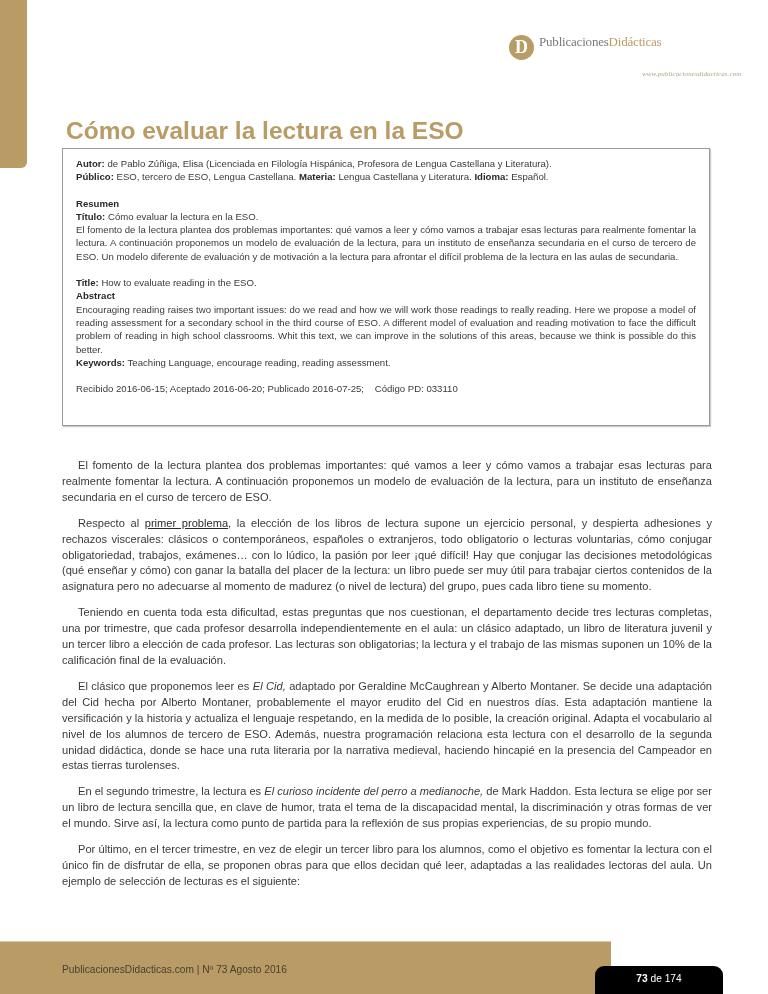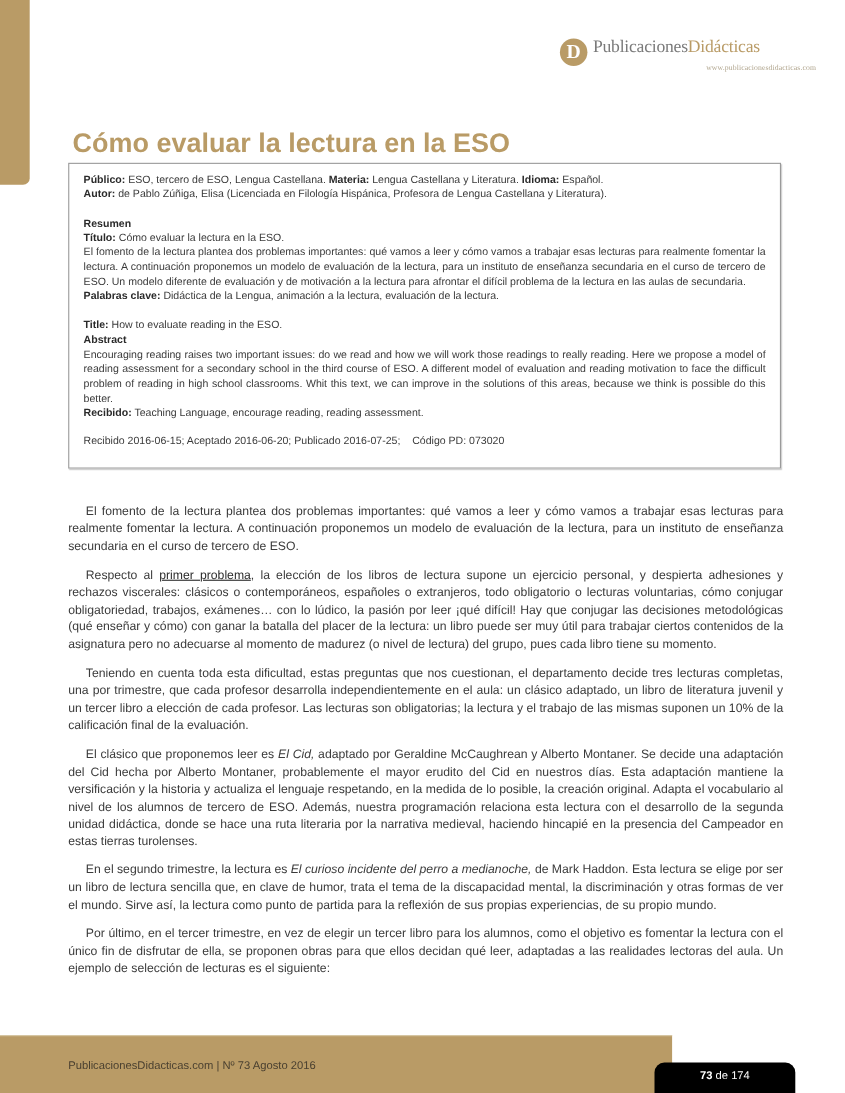--- a/index.html
+++ b/index.html
@@ -16,27 +16,27 @@
   .logo {
     position:absolute; left:509px; top:34px; height:40px; width:250px;
   }
   .logo-circle {
     position:absolute; left:0; top:1px; width:25px; height:25px; border-radius:50%;
     background:#b99b66; color:#fff; font-family:"Liberation Serif", serif;
     font-size:18px; font-weight:bold; line-height:25px; text-align:center;
   }
   .logo-name {
     position:absolute; left:30px; top:0px; font-family:"Liberation Serif", serif;
-    font-size:16px; white-space:nowrap; letter-spacing:-0.2px;
+    font-size:13px; white-space:nowrap; letter-spacing:-0.2px;
   }
   .logo-name .a { color:#7a7a7a; }
   .logo-name .b { color:#b99b66; }
   .logo-url {
-    position:absolute; left:133px; top:24px; font-family:"Liberation Serif", serif;
-    font-size:7px; color:#b0a58e; white-space:nowrap; letter-spacing:0.1px;
+    position:absolute; left:133px; top:36px; font-family:"Liberation Serif", serif;
+    font-size:7px; color:#b0a58e; white-space:nowrap; letter-spacing:0.1px;font-style:italic;
   }
   .title {
     position:absolute; left:62px; top:113px; margin:4px;
     font-size:24.5px; font-weight:bold; color:#b99b66; white-space:nowrap;
   }
   .meta-box {
     position:absolute; left:62px; top:148px; width:648px; height:278px;
     border:1px solid #9a9a9a; box-shadow:1px 1px 1px #c8c8c8; box-sizing:border-box;
     padding:8px 13px 0 13px;
     font-size:9.6px; line-height:13.3px; color:#3a3a3a;
@@ -72,34 +72,33 @@
 
 <div class="logo">
   <div class="logo-circle">D</div>
   <div class="logo-name"><span class="a">Publicaciones</span><span class="b">Didácticas</span></div>
   <div class="logo-url">www.publicacionesdidacticas.com</div>
 </div>
 
 <h1 class="title">Cómo evaluar la lectura en la ESO</h1>
 
 <div class="meta-box">
+  <p><b>Autor:</b> <span>de Pablo Zúñiga, Elisa (Licenciada en Filología Hispánica, Profesora de Lengua Castellana y Literatura).</span></p>
   <p><b>Público:</b> <span>ESO, tercero de ESO, Lengua Castellana.</span> <b>Materia:</b> <span>Lengua Castellana y Literatura.</span> <b>Idioma:</b> <span>Español.</span></p>
-  <p><b>Autor:</b> <span>de Pablo Zúñiga, Elisa (Licenciada en Filología Hispánica, Profesora de Lengua Castellana y Literatura).</span></p>
   <div class="gap"></div>
   <p><b>Resumen</b></p>
   <p><b>Título:</b> <span>Cómo evaluar la lectura en la ESO.</span></p>
   <p class="just">El fomento de la lectura plantea dos problemas importantes: qué vamos a leer y cómo vamos a trabajar esas lecturas para realmente fomentar la lectura. A continuación proponemos un modelo de evaluación de la lectura, para un instituto de enseñanza secundaria en el curso de tercero de ESO. Un modelo diferente de evaluación y de motivación a la lectura para afrontar el difícil problema de la lectura en las aulas de secundaria.</p>
-  <p><b>Palabras clave:</b> <span>Didáctica de la Lengua, animación a la lectura, evaluación de la lectura.</span></p>
   <div class="gap"></div>
   <p><b>Title:</b> <span>How to evaluate reading in the ESO.</span></p>
   <p><b>Abstract</b></p>
   <p class="just">Encouraging reading raises two important issues: do we read and how we will work those readings to really reading. Here we propose a model of reading assessment for a secondary school in the third course of ESO. A different model of evaluation and reading motivation to face the difficult problem of reading in high school classrooms. Whit this text, we can improve in the solutions of this areas, because we think is possible do this better.</p>
-  <p><b>Recibido:</b> <span>Teaching Language, encourage reading, reading assessment.</span></p>
+  <p><b>Keywords:</b> <span>Teaching Language, encourage reading, reading assessment.</span></p>
   <div class="gap"></div>
-  <p><span>Recibido 2016-06-15; Aceptado 2016-06-20; Publicado 2016-07-25;</span>&nbsp;&nbsp;&nbsp; <span>Código PD: 073020</span></p>
+  <p><span>Recibido 2016-06-15; Aceptado 2016-06-20; Publicado 2016-07-25;</span>&nbsp;&nbsp;&nbsp; <span>Código PD: 033110</span></p>
 </div>
 
 <div class="body-text">
   <p>El fomento de la lectura plantea dos problemas importantes: qué vamos a leer y cómo vamos a trabajar esas lecturas para realmente fomentar la lectura.  A continuación proponemos un modelo de evaluación de la lectura, para un instituto de enseñanza secundaria en el curso de tercero de ESO.</p>
   <p><span>Respecto al </span><span class="ul">primer problema</span><span>, la elección de los libros de lectura supone un ejercicio personal, y despierta adhesiones y rechazos viscerales: clásicos o contemporáneos, españoles o extranjeros, todo obligatorio o lecturas voluntarias, cómo conjugar obligatoriedad, trabajos, exámenes… con lo lúdico, la pasión por leer ¡qué difícil! Hay que conjugar las decisiones metodológicas (qué enseñar y cómo) con ganar la batalla del placer de la lectura: un libro puede ser muy útil para trabajar ciertos contenidos de la asignatura pero no adecuarse al momento de madurez (o nivel de lectura) del grupo, pues cada libro tiene su momento.</span></p>
   <p>Teniendo en cuenta toda esta dificultad, estas preguntas que nos cuestionan, el departamento decide tres lecturas completas, una por trimestre, que cada profesor desarrolla independientemente en el aula: un clásico adaptado, un libro de literatura juvenil y un tercer libro a elección de cada profesor. Las lecturas son obligatorias; la lectura y el trabajo de las mismas suponen un 10% de la calificación final de la evaluación.</p>
   <p><span>El clásico que proponemos leer es </span><i>El Cid,</i><span> adaptado por Geraldine McCaughrean y Alberto Montaner. Se decide una adaptación del Cid hecha por Alberto Montaner,  probablemente el mayor erudito del Cid en nuestros días. Esta adaptación mantiene la versificación y la historia y actualiza el lenguaje respetando, en la medida de lo posible, la creación original. Adapta el vocabulario al nivel de los alumnos de tercero de ESO. Además, nuestra programación relaciona esta lectura con el desarrollo de la segunda unidad didáctica, donde se hace  una ruta literaria por la narrativa medieval, haciendo hincapié en la presencia del Campeador en estas tierras turolenses.</span></p>
   <p><span>En el segundo trimestre, la lectura es </span><i>El curioso incidente del perro a medianoche,</i><span> de Mark Haddon. Esta lectura se elige por ser un libro de lectura sencilla que, en clave de humor, trata el tema de la discapacidad mental, la discriminación y otras formas de ver el mundo.  Sirve así, la lectura como punto de partida para la reflexión de sus propias experiencias, de su propio mundo.</span></p>
   <p>Por último, en el tercer trimestre, en vez de elegir un tercer libro para los alumnos, como el objetivo es fomentar la lectura con el único fin de disfrutar de ella, se proponen obras para que ellos decidan qué leer, adaptadas a las realidades lectoras del aula. Un ejemplo de selección de lecturas es el siguiente:</p>
 </div>

